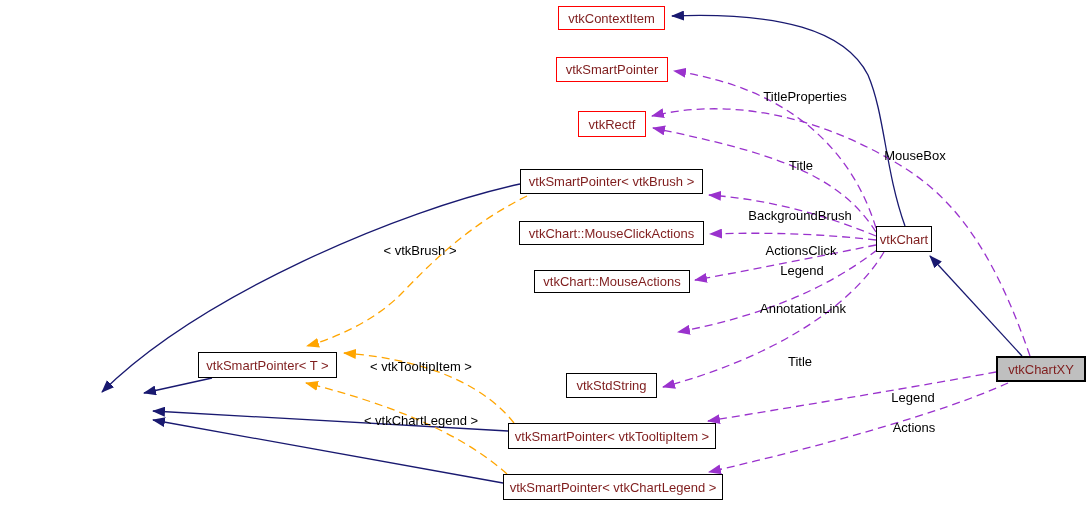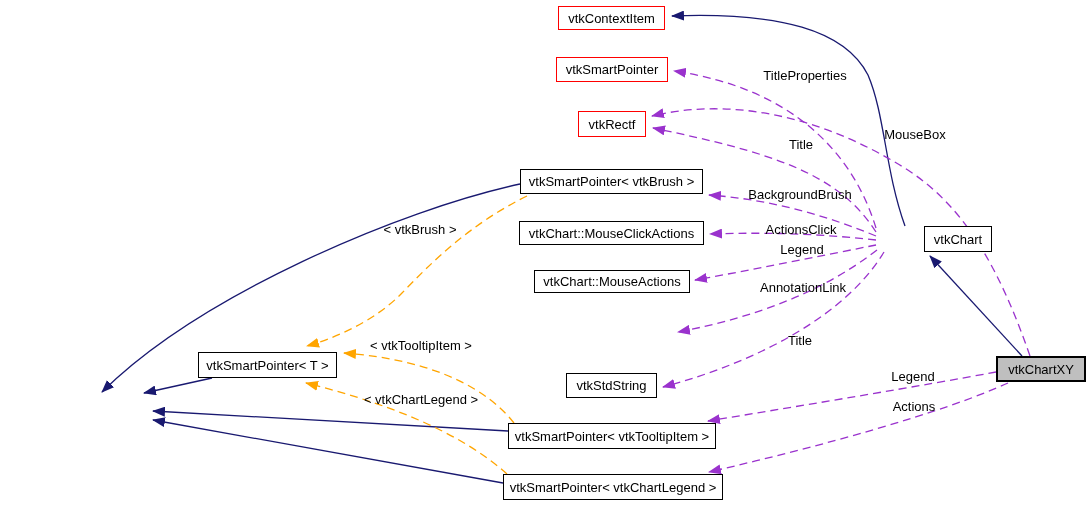--- a/index.html
+++ b/index.html
@@ -3,27 +3,27 @@
 <meta charset="utf-8">
 <style>
   html,body{margin:0;padding:0;background:#ffffff;}
   #stage{
     position:relative;width:1091px;height:505px;background:#ffffff;overflow:hidden;
     font-family:"Liberation Sans", sans-serif;
   }
   #edges{position:absolute;left:0;top:0;width:1091px;height:505px;}
   .node{
     position:absolute;box-sizing:border-box;display:flex;align-items:center;justify-content:center;
-    background:#ffffff;border:1.5px solid #000000;font-size:13px;color:#000000;white-space:nowrap;
+    background:#ffffff;border:1.5px solid #000000;font-size:13px;color:#7f1d1d;white-space:nowrap;
     cursor:pointer;
   }
   .node.red{border-color:#ff0000;}
   .node.focus{background:#bfbfbf;border-width:2px;}
   .elabel{
-    position:absolute;transform:translate(-50%,-50%);font-size:13px;color:#000000;white-space:nowrap;
+    position:absolute;transform:translate(-50%,-50%);font-size:13px;color:#000000;white-space:nowrap;margin-top:21px;
   }
 </style>
 </head>
 <body>
 
 <div id="stage">
 
   <svg id="edges" viewBox="0 0 1091 505" xmlns="http://www.w3.org/2000/svg">
     <defs>
       <marker id="mNavy" markerUnits="userSpaceOnUse" markerWidth="14" markerHeight="10" refX="12" refY="5" orient="auto">
@@ -81,21 +81,21 @@
 
   <div class="node" style="left:566px;top:373px;width:91px;height:25px">vtkStdString</div>
 
   <div class="node" style="left:198px;top:352px;width:139px;height:26px">vtkSmartPointer&lt; T &gt;</div>
 
 
   <div class="node" style="left:508px;top:423px;width:208px;height:26px">vtkSmartPointer&lt; vtkTooltipItem &gt;</div>
 
   <div class="node" style="left:503px;top:474px;width:220px;height:26px">vtkSmartPointer&lt; vtkChartLegend &gt;</div>
 
-  <div class="node" style="left:924px;top:226px;width:68px;height:26px">vtkChart</div>
+  <div class="node" style="left:876px;top:226px;width:56px;height:26px">vtkChart</div>
 
   <div class="node focus" style="left:996px;top:356px;width:90px;height:26px">vtkChartXY</div>
 
   <div class="elabel" style="left:805px;top:75px">TitleProperties</div>
 
   <div class="elabel" style="left:915px;top:134px">MouseBox</div>
 
   <div class="elabel" style="left:801px;top:144px">Title</div>
 
   <div class="elabel" style="left:800px;top:194px">BackgroundBrush</div>

